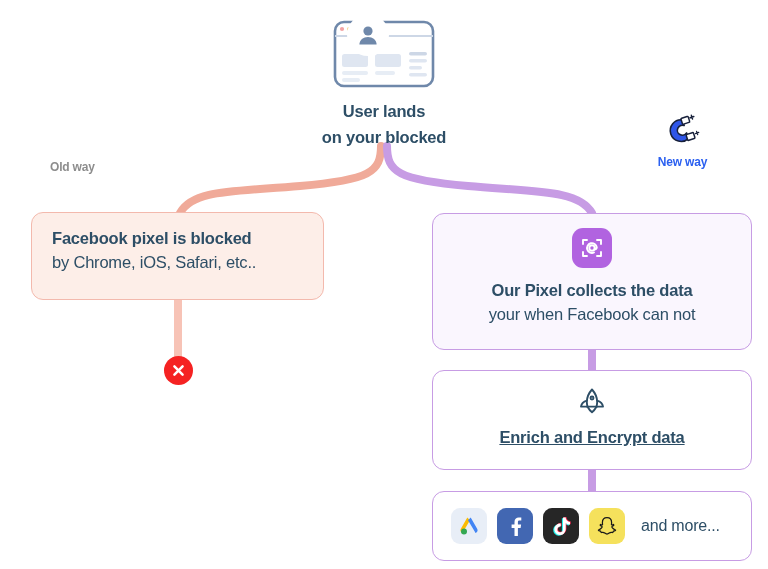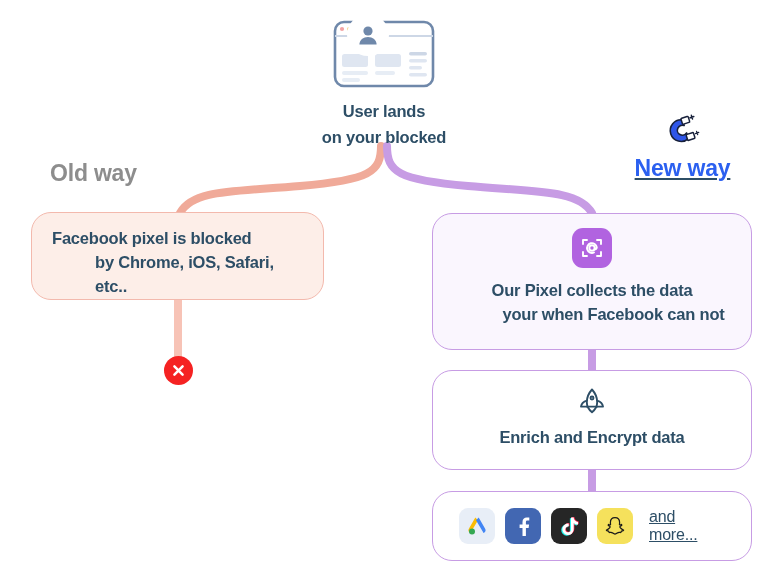--- a/index.html
+++ b/index.html
@@ -58,50 +58,49 @@
     margin-top: 11px;
     font-size: 16.5px;
     font-weight: bold;
     line-height: 1.55;
     color: #2d4e66;
     letter-spacing: -0.2px;
   }
   
   .branch-label {
     position: absolute;
-    font-size: 23px;
+    font-size: 12px;
     font-weight: bold;
     z-index: 3;
     letter-spacing: -0.2px;
   }
   #old-way-label {
     left: 50px;
     top: 160px;
     color: #8d8d8d;
   }
   #new-way-group {
     position: absolute;
     left: 615px;
     top: 113px;
     width: 135px;
     text-align: center;
     z-index: 3;
-    text-decoration: underline;
   }
   #new-way-label {
     position: static;
     display: block;
     margin-top: 4px;
     color: #2b60f0;
   }
   
   .card {
     position: absolute;
     box-sizing: border-box;
-    border-radius: 20px;
+    border-radius: 12px;
     z-index: 2;
   }
   #card-blocked {
     left: 31px;
     top: 212px;
     width: 293px;
     height: 88px;
     background: #fdeee8;
     border: 1.6px solid #f3b9ad;
     padding: 14px 20px;
@@ -118,47 +117,46 @@
   }
   #card-enrich {
     left: 432px;
     top: 370px;
     width: 320px;
     height: 100px;
     background: #ffffff;
     border: 1.6px solid #c79ce4;
     padding: 16px 18px 0;
     text-align: center;
+    text-decoration: underline;
   }
   #card-platforms {
     left: 432px;
     top: 491px;
     width: 320px;
     height: 70px;
     background: #ffffff;
     border: 1.6px solid #c79ce4;
     display: flex;
     align-items: center;
-    padding: 0 26px;
-    text-decoration: underline;
+    padding: 0 18px;
   }
   .card-title {
     font-size: 16.5px;
     font-weight: bold;
     color: #2d4e66;
     line-height: 1.45;
     letter-spacing: -0.2px;
   }
   .card-sub {
     font-size: 16.5px;
-    font-weight: bold;
+    font-weight: normal;
     color: #2d4e66;
     line-height: 1.45;
     letter-spacing: -0.2px;
-    margin-left: 43px;
   }
   .card-icon {
     display: block;
     margin: 0 auto 9px;
   }
   .pixel-badge {
     width: 40px;
     height: 40px;
     border-radius: 11px;
     background: #b163e0;

